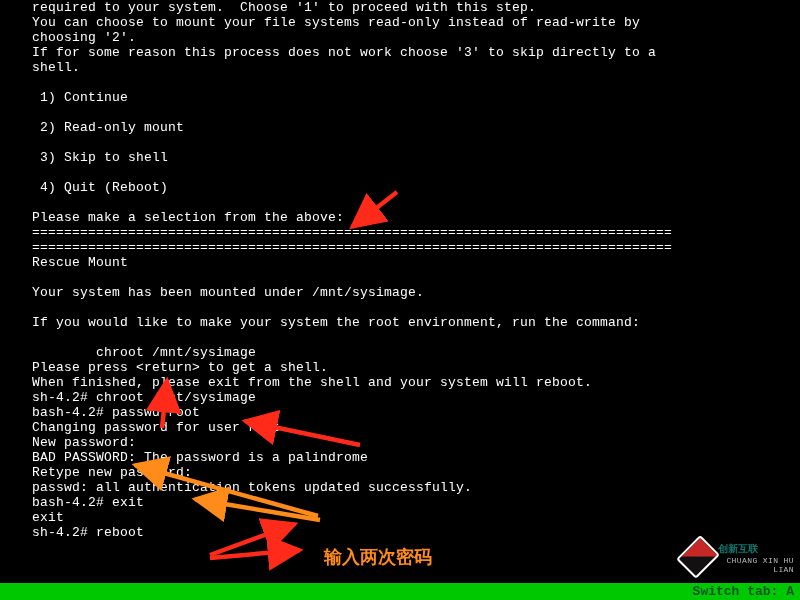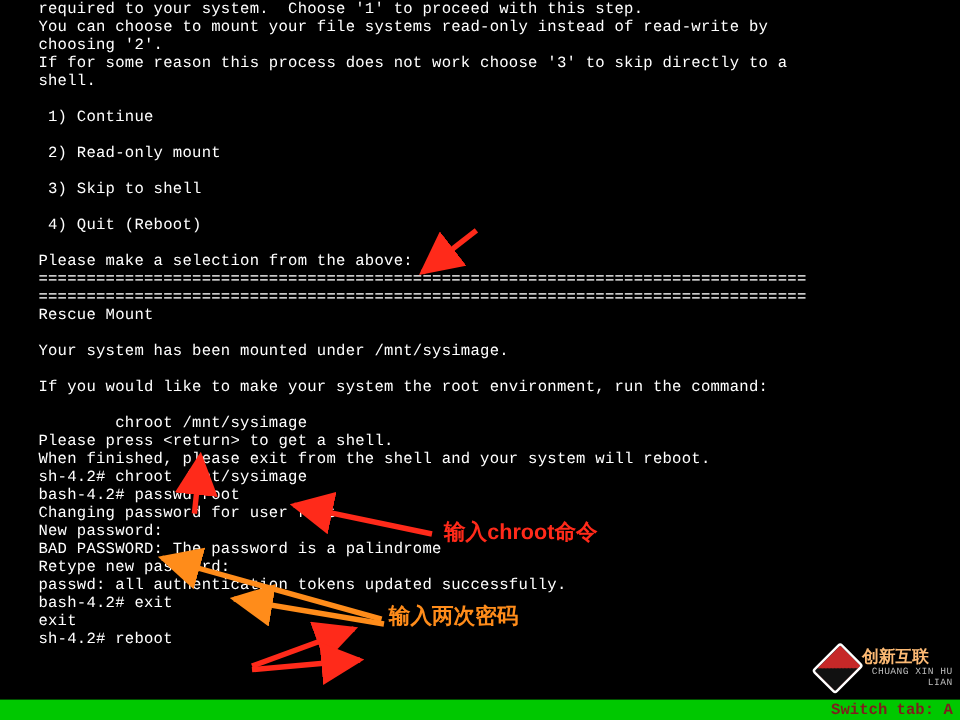--- a/index.html
+++ b/index.html
@@ -28,32 +28,32 @@
     font-family: "Courier New", Courier, monospace;
     font-size: 13px;
     line-height: 17px;
     white-space: pre;
     padding-left: 2px;
     box-sizing: border-box;
     font-weight: bold;
   }
   .statusbar .right {
     position: absolute; right: 6px; top: 0;
-    color: #7f1d1d;
+    color: #14532d;
   }
   .annotation {
     position: absolute;
     font-family: "Microsoft YaHei", "PingFang SC", sans-serif;
     font-size: 18px;
     font-weight: bold;
     text-shadow: 0 0 2px #000;
     pointer-events: none;
   }
   .red { color: #ff2a1a; }
-  .orange { color: #ff8c1a; }
+  .orange { color: #ff8c1a; margin-top: 44px; }
   svg.overlay {
     position: absolute; left: 0; top: 0;
     width: 800px; height: 600px;
     pointer-events: none;
   }
   .logo {
     position: absolute;
     right: 6px; bottom: 24px;
     width: 110px; height: 38px;
     display: flex; align-items: center;
@@ -63,23 +63,23 @@
     width: 34px; height: 34px;
     border: 2px solid #fff;
     border-radius: 3px;
     transform: rotate(45deg);
     background: linear-gradient(135deg, #c62828 50%, #111 50%);
     box-sizing: border-box;
     position: relative;
     top: 0;
   }
   .logo-text {
-    color: #fdba74;
+    color: #0f766e;
     font-family: "Microsoft YaHei", Arial, sans-serif;
-    font-size: 14px;
+    font-size: 10px;
     line-height: 13px;
     font-weight: bold;
   }
   .logo-sub {
     color: #bbb;
     font-size: 8px;
     line-height: 9px;
     letter-spacing: 0.4px;
     font-weight: normal;
     display: block;
@@ -144,21 +144,20 @@
   <line x1="360" y1="445" x2="245" y2="421" stroke="#ff2a1a" stroke-width="4.5" marker-end="url(#ah-red)"></line>
 
   <line x1="318" y1="516" x2="135" y2="465" stroke="#ff8c1a" stroke-width="4.5" marker-end="url(#ah-orange)"></line>
 
   <line x1="320" y1="520" x2="195" y2="499" stroke="#ff8c1a" stroke-width="4.5" marker-end="url(#ah-orange)"></line>
 
   <line x1="210" y1="555" x2="295" y2="524" stroke="#ff2a1a" stroke-width="4.5" marker-end="url(#ah-red)"></line>
   <line x1="210" y1="558" x2="300" y2="550" stroke="#ff2a1a" stroke-width="4.5" marker-end="url(#ah-red)"></line>
 </svg>
 
-<div class="annotation red" style="left:370px; top:436px;">输入chroot命令</div>
 
 <div class="annotation orange" style="left:324px; top:506px;">输入两次密码</div>
 
 
 <div class="logo">
   <div class="logo-mark"></div>
   <div>
     <span class="logo-text">创新互联</span>
     <span class="logo-sub">CHUANG XIN HU LIAN</span>
   </div>

